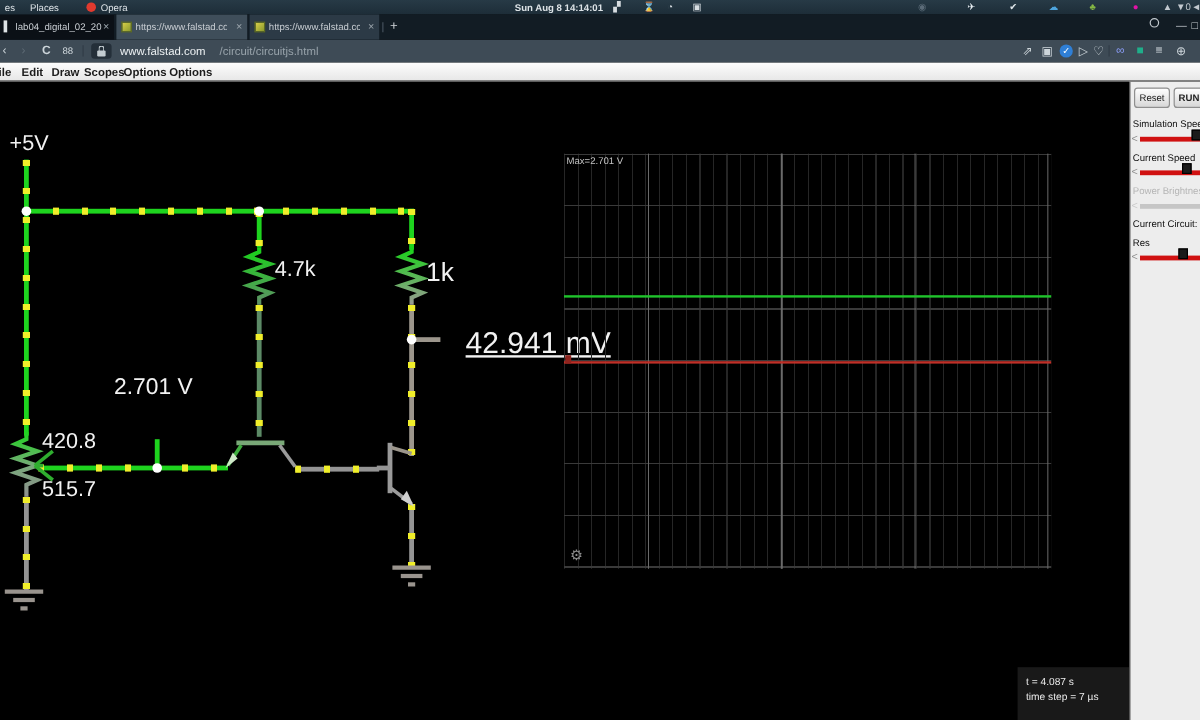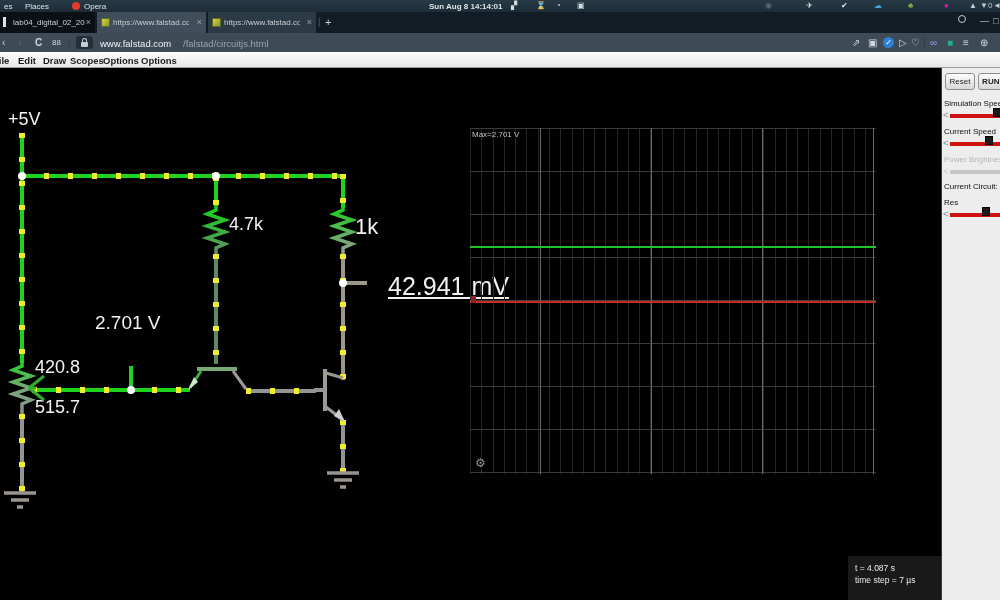--- a/index.html
+++ b/index.html
@@ -128,21 +128,21 @@
   <span class="ic" style="left:2px">‹</span>
   <span class="ic" style="left:18px; color:#5d6a74;">›</span>
   <span class="ic" style="left:35px; font-weight:700;">C</span>
   <span class="ic" style="left:52px; font-size:8px; top:5px;">88</span>
   <span class="ic" style="left:68px; color:#2e3944;">|</span>
   <span class="lockbadge">
     <span class="lockshackle"></span>
     <span class="lockbody"></span>
   </span>
   <span class="ic" style="left:100px; top:5px; font-size:9.5px; color:#eef2f4;">www.falstad.com</span>
-  <span class="ic" style="left:183px; top:5px; font-size:9.5px; color:#98a3ab;">/falstad/circuitjs.html</span>
+  <span class="ic" style="left:183px; top:5px; font-size:9.5px; color:#98a3ab;">/circuit/circuitjs.html</span>
   <span class="ic" style="left:852px">⇗</span>
   <span class="ic" style="left:868px">▣</span>
   <span class="ic" style="left:883px; width:11px; height:11px; background:#2f7fd6; border-radius:50%; color:#fff; font-size:8px; text-align:center; line-height:11px;">✓</span>
   <span class="ic" style="left:899px">▷</span>
   <span class="ic" style="left:911px">♡</span>
   <span class="ic" style="left:923px; color:#2e3944;">|</span>
   <span class="ic" style="left:930px; color:#8a9cf5;">∞</span>
   <span class="ic" style="left:947px; color:#1fae8a;">■</span>
   <span class="ic" style="left:963px">≡</span>
   <span class="ic" style="left:980px">⊕</span>

